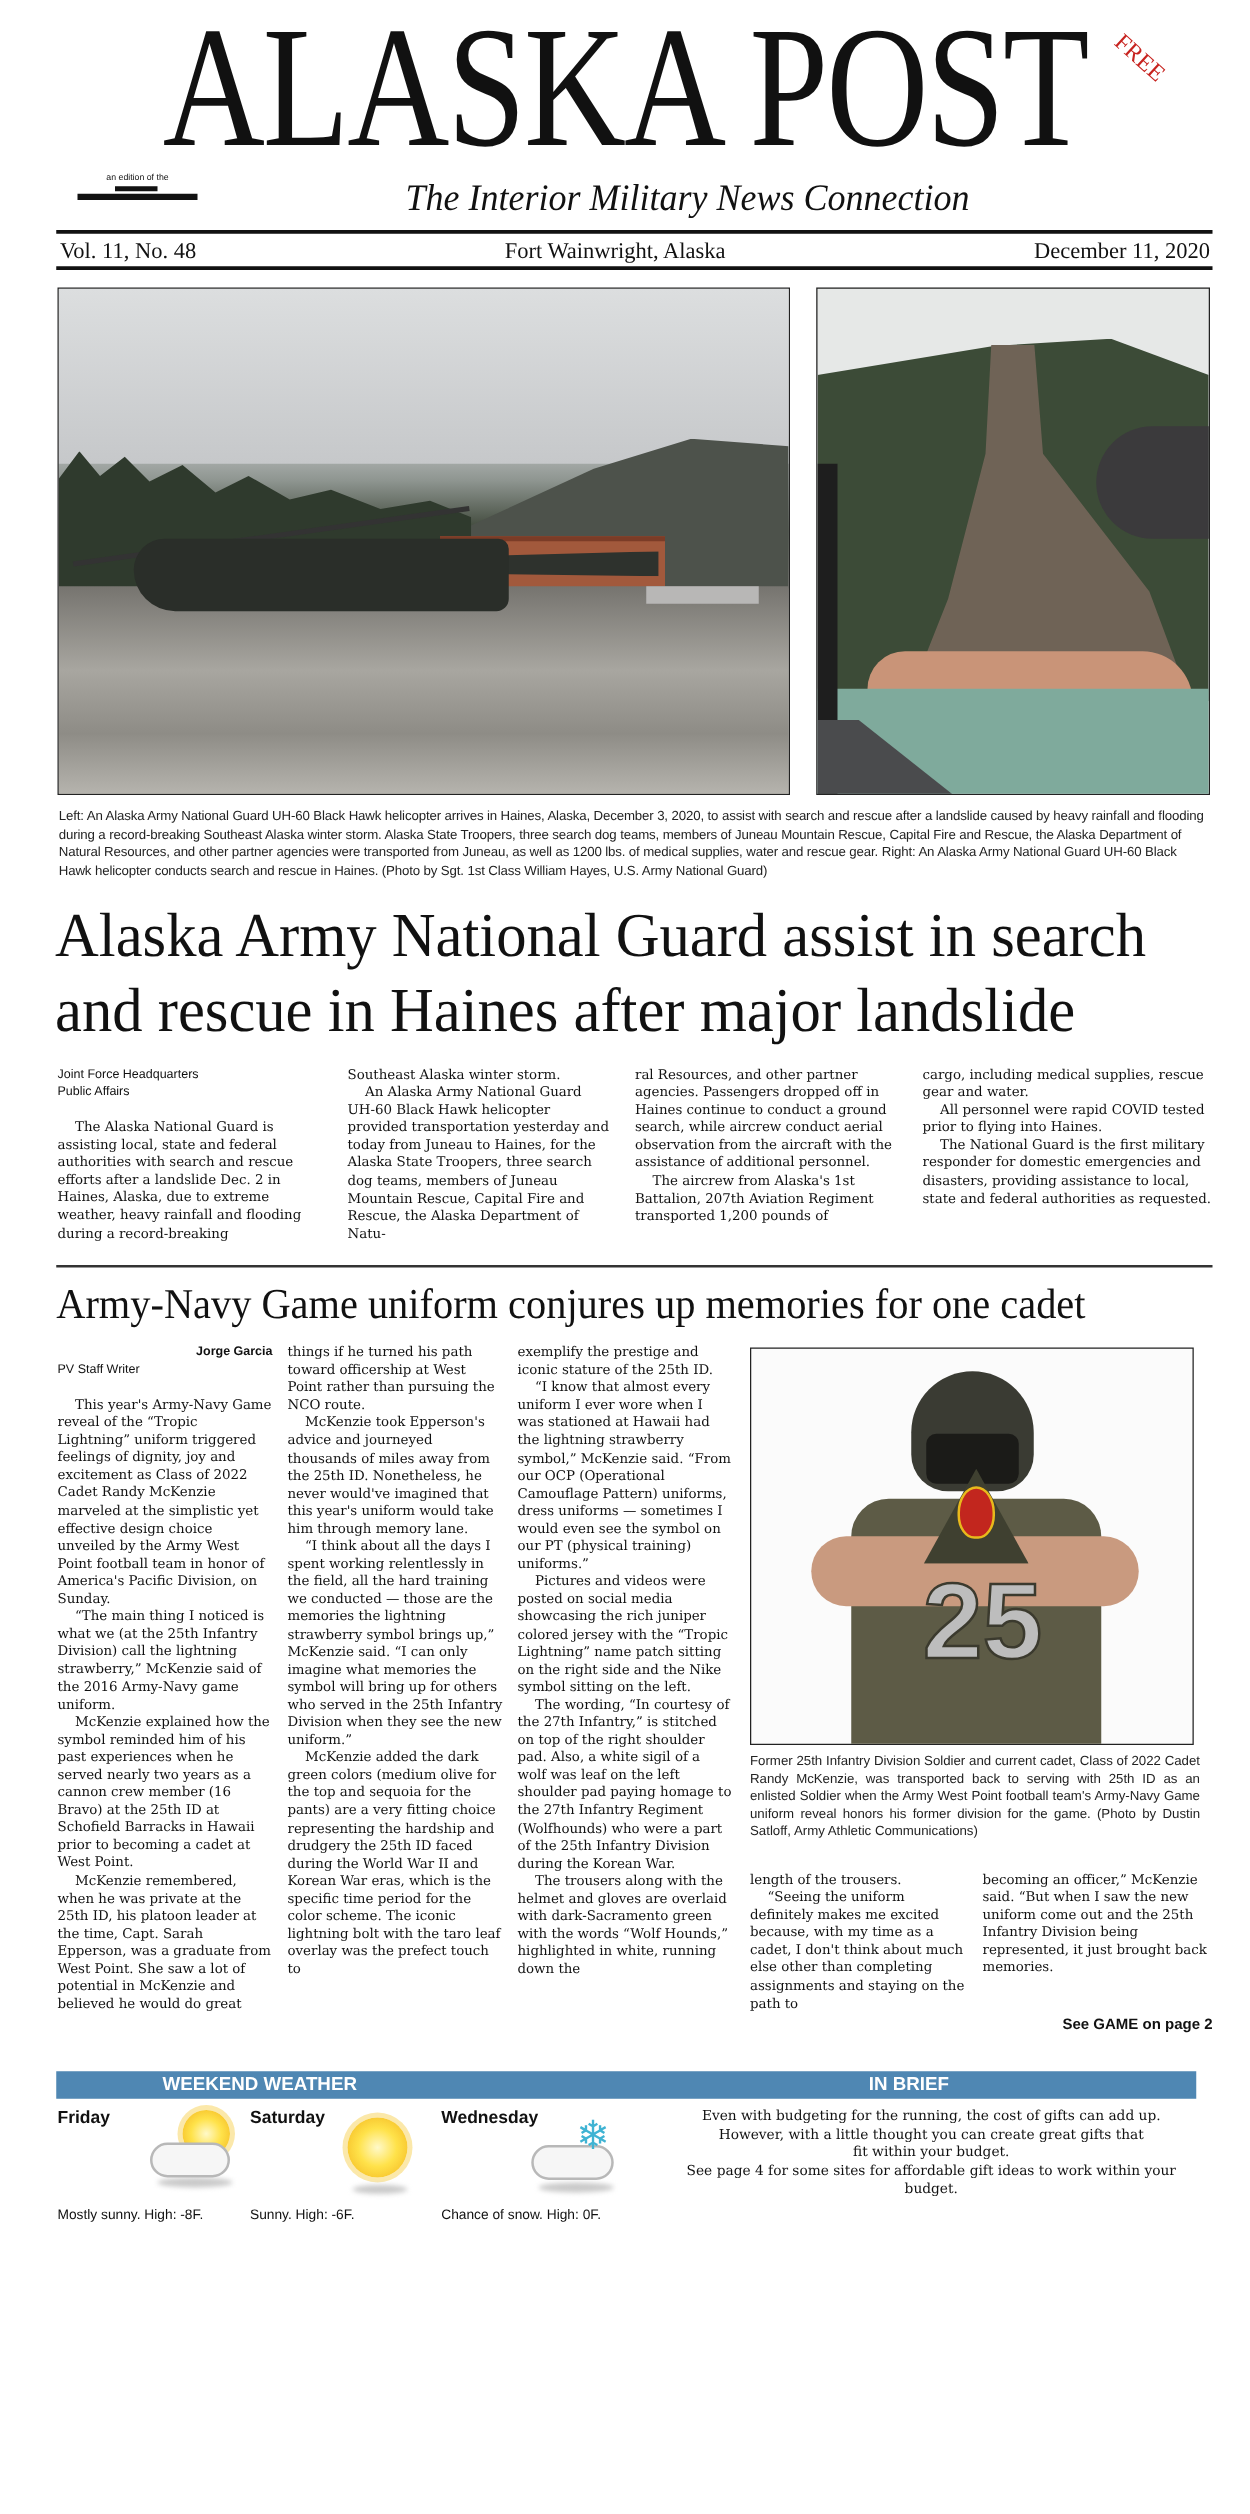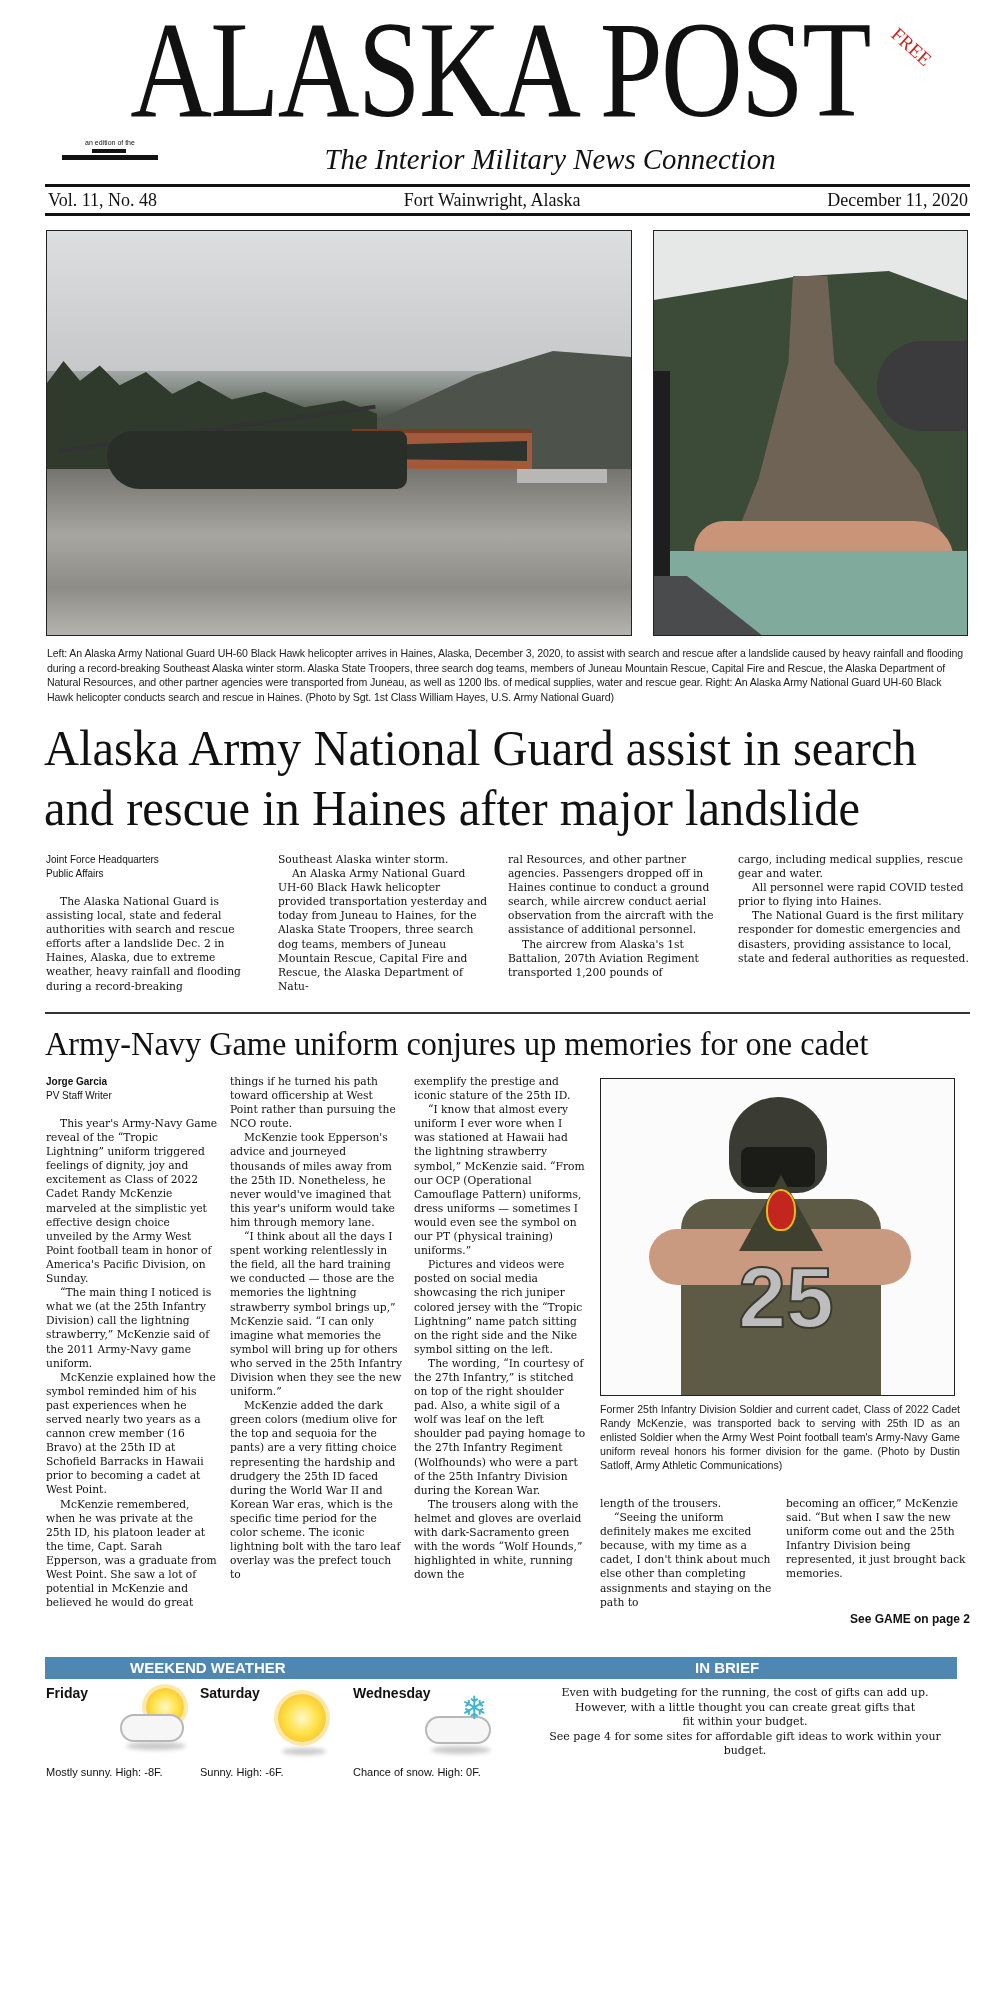--- a/index.html
+++ b/index.html
@@ -55,21 +55,21 @@
   .photo-slide .sill { position:absolute; left:0; top:345px; width:110px; height:61px; background:#4a4b4d; clip-path: polygon(0 0, 30% 0, 100% 100%, 0 100%); }
 
   .caption-top { left: 47px; top: 646px; width: 922px; font-family: "Liberation Sans", sans-serif; font-size: 10.6px; line-height: 14.6px; color: #222; letter-spacing: -0.1px; }
 
   
   .headline1 { left: 44px; top: 718px; width: 930px; font-family: "Liberation Serif", serif; font-size: 50px; line-height: 60px; color: #111; transform: scaleX(0.97); transform-origin: left; }
 
   .col { font-family: "DejaVu Serif", serif; font-size: 10.7px; line-height: 14.1px; color: #111; text-align: left; }
   .col p { text-indent: 14px; }
   .byline { font-family: "Liberation Sans", sans-serif; font-size: 10px; line-height: 14px; }
-  .byline-name { font-weight: bold; }
+  .byline-name { font-weight: bold; text-align: right; }
 
   .a1c1 { left: 46px; top: 853px; width: 212px; }
   .a1c2 { left: 278px; top: 853px; width: 212px; }
   .a1c3 { left: 508px; top: 853px; width: 212px; }
   .a1c4 { left: 738px; top: 853px; width: 232px; }
 
   .rule-section { left: 45px; top: 1012px; width: 925px; height: 2px; background: #333; }
 
   .headline2 { left: 45px; top: 1024px; width: 930px; font-family: "Liberation Serif", serif; font-size: 34px; line-height: 40px; transform: scaleX(0.95); transform-origin: left; white-space: nowrap; }
 
@@ -174,21 +174,21 @@
 
 <div class="abs rule-section"></div>
 
 <div class="abs headline2">Army-Navy Game uniform conjures up memories for one cadet</div>
 
 <div class="abs col a2c1">
   <div class="byline byline-name">Jorge Garcia</div>
   <div class="byline">PV Staff Writer</div>
   <div style="height:14px"></div>
   <p>This year's Army-Navy Game reveal of the “Tropic Lightning” uniform triggered feelings of dignity, joy and excitement as Class of 2022 Cadet Randy McKenzie marveled at the simplistic yet effective design choice unveiled by the Army West Point football team in honor of America's Pacific Division, on Sunday.</p>
-  <p>“The main thing I noticed is what we (at the 25th Infantry Division) call the lightning strawberry,” McKenzie said of the 2011 Army-Navy game uniform.</p>
+  <p>“The main thing I noticed is what we (at the 25th Infantry Division) call the lightning strawberry,” McKenzie said of the 2016 Army-Navy game uniform.</p>
   <p>McKenzie explained how the symbol reminded him of his past experiences when he served nearly two years as a cannon crew member (16 Bravo) at the 25th ID at Schofield Barracks in Hawaii prior to becoming a cadet at West Point.</p>
   <p>McKenzie remembered, when he was private at the 25th ID, his platoon leader at the time, Capt. Sarah Epperson, was a graduate from West Point. She saw a lot of potential in McKenzie and believed he would do great</p>
 </div>
 <div class="abs col a2c2">
   <p style="text-indent:0">things if he turned his path toward officership at West Point rather than pursuing the NCO route.</p>
   <p>McKenzie took Epperson's advice and journeyed thousands of miles away from the 25th ID. Nonetheless, he never would've imagined that this year's uniform would take him through memory lane.</p>
   <p>“I think about all the days I spent working relentlessly in the field, all the hard training we conducted — those are the memories the lightning strawberry symbol brings up,” McKenzie said. “I can only imagine what memories the symbol will bring up for others who served in the 25th Infantry Division when they see the new uniform.”</p>
   <p>McKenzie added the dark green colors (medium olive for the top and sequoia for the pants) are a very fitting choice representing the hardship and drudgery the 25th ID faced during the World War II and Korean War eras, which is the specific time period for the color scheme. The iconic lightning bolt with the taro leaf overlay was the prefect touch to</p>
 </div>
 <div class="abs col a2c3">

